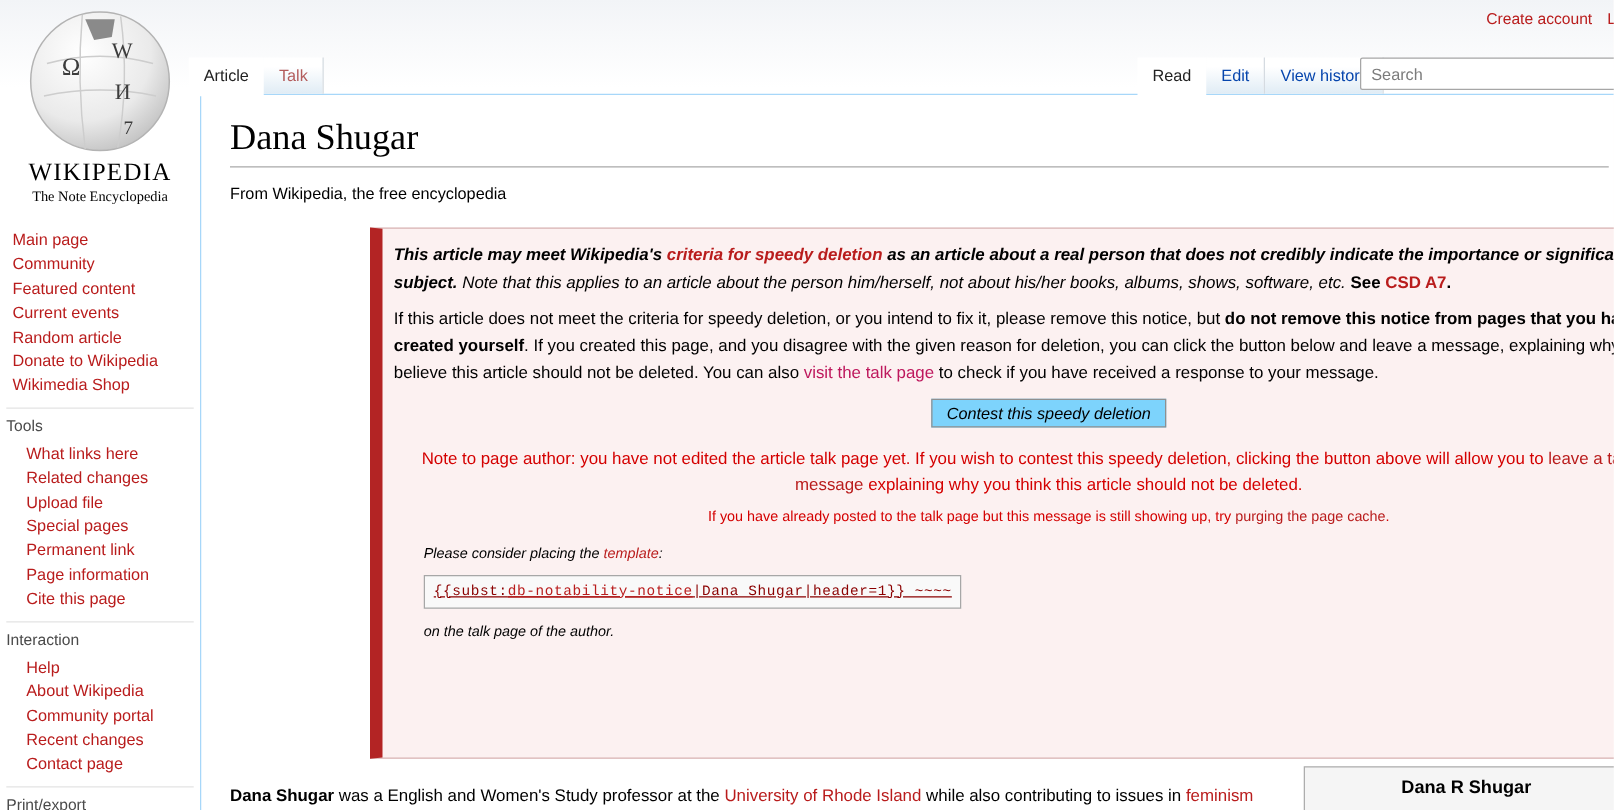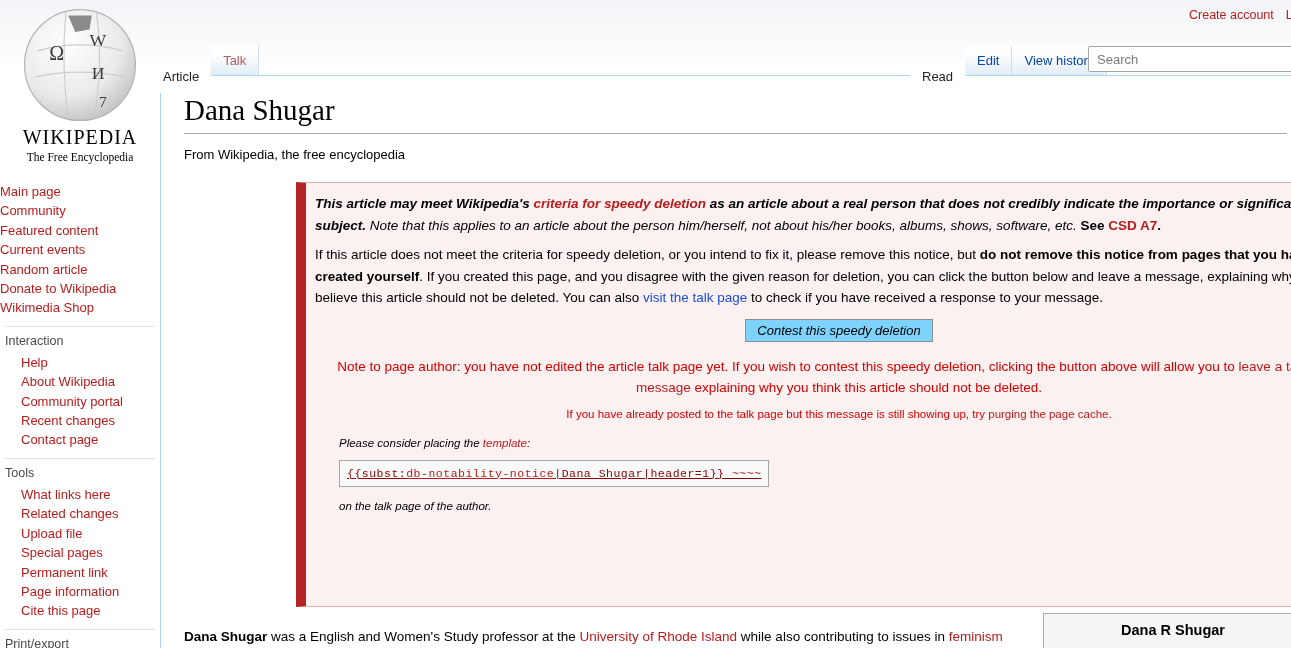--- a/index.html
+++ b/index.html
@@ -2,21 +2,21 @@
 <html><head>
 <meta charset="utf-8">
 <style>
   * { box-sizing: border-box; }
   html,body { margin:0; padding:0; }
   body {
     width:1291px; height:648px; position:relative; overflow:hidden;
     background:#fff; font-family:"Liberation Sans", sans-serif; color:#000;
   }
   .lnk { color:#b91c1c; cursor:pointer; }
-  .redlnk { color:#1d4ed8; cursor:pointer; }
+  .redlnk { color:#be185d; cursor:pointer; }
 
   
   .top-fade { position:absolute; left:0; top:0; width:100%; height:70px;
     background:linear-gradient(#f2f4f7, #ffffff); z-index:0; }
 
   
   .personal { position:absolute; left:1189px; top:8px; z-index:5;
     font-size:12.5px; white-space:nowrap; }
   .personal span { margin-right:12px; }
 
@@ -25,21 +25,21 @@
     text-align:center; z-index:2; }
   .globe { margin-top:6px; }
   .wordmark { font-family:"Liberation Serif","DejaVu Serif",serif;
     font-size:20px; letter-spacing:1px; margin-top:-2px; color:#000; }
   .tagline { font-family:"Liberation Serif","DejaVu Serif",serif;
     font-size:11.5px; margin-top:2px; color:#000; }
 
   .nav { position:absolute; left:0; top:182px; width:159px; font-size:13px;
     z-index:2; }
   .nav-list { margin:0; padding:0; list-style:none; line-height:19.4px; }
-  .nav-list li { padding-left:0; white-space:nowrap; }
+  .nav-list li { padding-left:10px; white-space:nowrap; }
   .nav-section { margin:8px 4px 0 5px; border-top:1px solid #e4e4e4;
     padding-top:6px; }
   .nav-heading { color:#4a4a4a; font-size:12.5px; margin:0 0 4px 0;
     padding-left:0; line-height:16px; }
   .nav-section .nav-list li { padding-left:16px; }
 
   
   .h-border { position:absolute; left:160px; right:0; top:75px; height:1px;
     background:#a7d7f9; z-index:1; }
   .v-border { position:absolute; left:160px; top:75px; bottom:0; width:1px;
@@ -49,21 +49,21 @@
 
   
   .tabs-left  { position:absolute; left:151px; top:46px; display:flex; z-index:3; }
   .tabs-right { position:absolute; left:910px; top:46px; display:flex; z-index:3; }
   .tab { height:29px; line-height:29px; padding:0 12px; font-size:13px;
     color:#0645ad; background:linear-gradient(to bottom,#ffffff 25%,#e0ecf5 100%);
     border-left:1px solid #d5dbe1; border-right:1px solid #d5dbe1;
     white-space:nowrap; cursor:pointer; }
   .tab + .tab { border-left:none; }
   .tab.active { background:#fff; height:31px; color:#222; border-left:none;
-    border-right:none;margin-top:16px; }
+    border-right:none; }
   .tab.new { color:#b35c5c; }
 
   
   .search-box { position:absolute; left:1088px; top:46px; width:236px;
     height:26px; border:1px solid #a6a6a6; border-radius:2px; background:#fff;
     padding:0 6px 0 8px; font-size:13px; font-family:inherit; color:#222;
     z-index:3; outline:none; }
   .search-box::placeholder { color:#7b7b7b; opacity:1; }
 
   
@@ -136,59 +136,59 @@
     <path d="M12 60 Q50 52 88 60" fill="none" stroke="#cdcdcd" stroke-width="1"></path>
     <path d="M38 5 Q34 50 40 96" fill="none" stroke="#cdcdcd" stroke-width="1"></path>
     <path d="M64 6 Q70 50 62 95" fill="none" stroke="#cdcdcd" stroke-width="1"></path>
     <path d="M40 8 L60 8 L58 20 L46 22 Z" fill="#8a8a8a"></path>
     <text x="24" y="46" font-size="17" font-family="Liberation Serif, serif" fill="#3c3c3c">Ω</text>
     <text x="58" y="34" font-size="15" font-family="Liberation Serif, serif" fill="#3c3c3c">W</text>
     <text x="60" y="62" font-size="15" font-family="Liberation Serif, serif" fill="#3c3c3c">И</text>
     <text x="66" y="86" font-size="13" font-family="Liberation Serif, serif" fill="#3c3c3c">7</text>
   </svg>
   <div class="wordmark">WIKIPEDIA</div>
-  <div class="tagline">The Free Encyclopedia</div>
+  <div class="tagline">The Note Encyclopedia</div>
 </div>
 
 <div class="nav">
   <ul class="nav-list">
     <li><span class="lnk">Main page</span></li>
     <li><span class="lnk">Community</span></li>
     <li><span class="lnk">Featured content</span></li>
     <li><span class="lnk">Current events</span></li>
     <li><span class="lnk">Random article</span></li>
     <li><span class="lnk">Donate to Wikipedia</span></li>
     <li><span class="lnk">Wikimedia Shop</span></li>
   </ul>
-
-  <div class="nav-section">
-    <div class="nav-heading">Interaction</div>
-    <ul class="nav-list">
-      <li><span class="lnk">Help</span></li>
-      <li><span class="lnk">About Wikipedia</span></li>
-      <li><span class="lnk">Community portal</span></li>
-      <li><span class="lnk">Recent changes</span></li>
-      <li><span class="lnk">Contact page</span></li>
-    </ul>
-  </div>
 
   <div class="nav-section">
     <div class="nav-heading">Tools</div>
     <ul class="nav-list">
       <li><span class="lnk">What links here</span></li>
       <li><span class="lnk">Related changes</span></li>
       <li><span class="lnk">Upload file</span></li>
       <li><span class="lnk">Special pages</span></li>
       <li><span class="lnk">Permanent link</span></li>
       <li><span class="lnk">Page information</span></li>
       <li><span class="lnk">Cite this page</span></li>
     </ul>
   </div>
 
   <div class="nav-section">
+    <div class="nav-heading">Interaction</div>
+    <ul class="nav-list">
+      <li><span class="lnk">Help</span></li>
+      <li><span class="lnk">About Wikipedia</span></li>
+      <li><span class="lnk">Community portal</span></li>
+      <li><span class="lnk">Recent changes</span></li>
+      <li><span class="lnk">Contact page</span></li>
+    </ul>
+  </div>
+
+  <div class="nav-section">
     <div class="nav-heading">Print/export</div>
 
   </div>
 </div>
 
 <div class="tabs-left">
   <div class="tab active">Article</div>
   <div class="tab new">Talk</div>
 </div>
 <div class="tabs-right">

